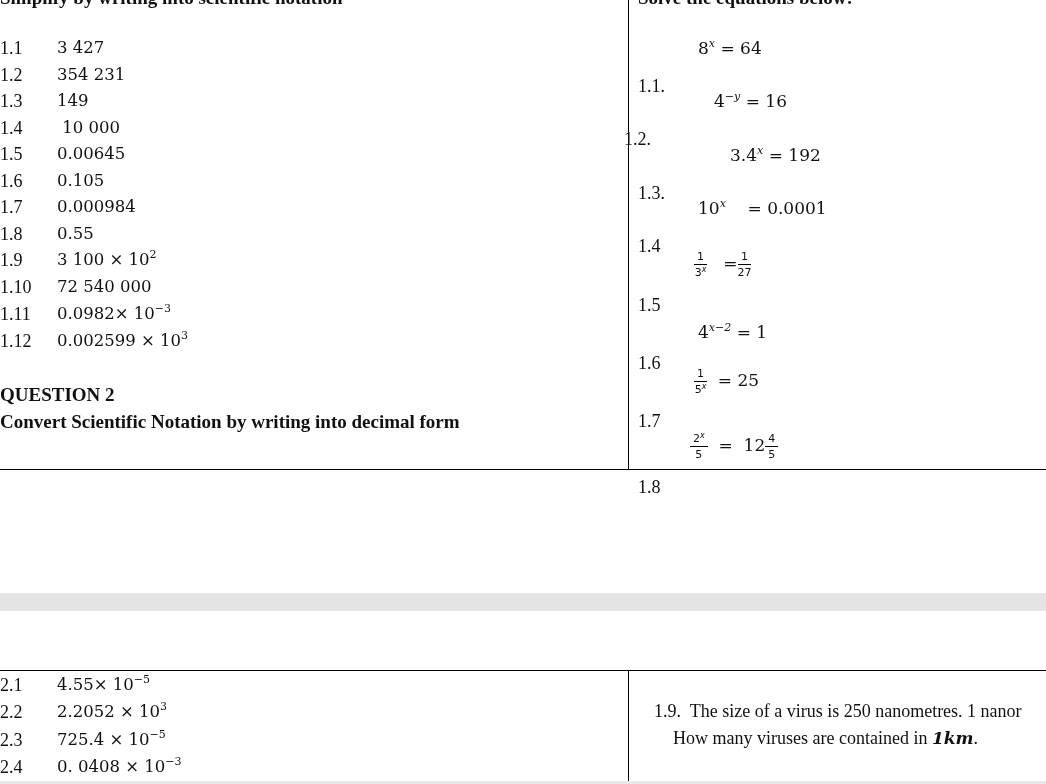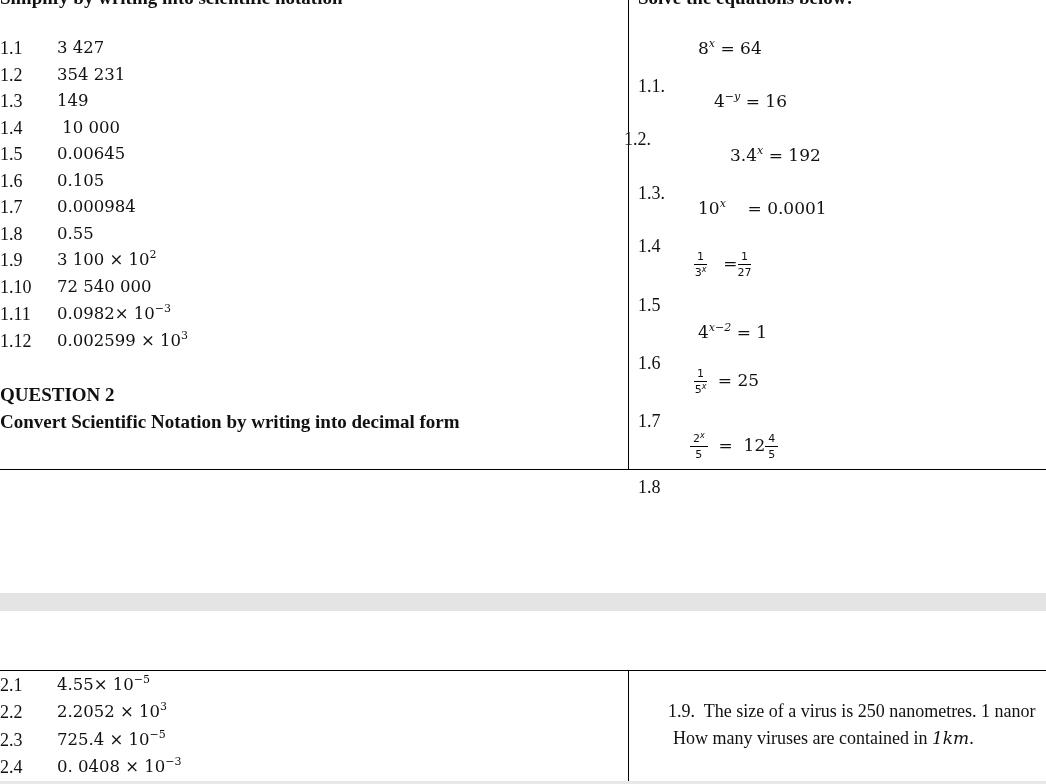--- a/index.html
+++ b/index.html
@@ -18,21 +18,21 @@
   .rnum { position:absolute; font-size:18px; white-space:nowrap;margin-top:38px; }
   .eq { position:absolute; font-family:"DejaVu Serif", serif; font-size:17px; white-space:nowrap; }
   sup { font-size:11px; vertical-align:7px; line-height:0; }
   .frac { display:inline-flex; flex-direction:column; align-items:center; vertical-align:middle; font-family:"DejaVu Sans", sans-serif; font-size:11px; line-height:13px; }
   .frac .n { border-bottom:1px solid #000; padding:0 3px 1px; }
   .frac .d { padding-top:1px; }
   .frac sup { font-size:8px; vertical-align:4px; }
   .greybar { position:absolute; left:0; top:593px; width:1046px; height:18px; background:#e4e4e4; }
   .bottomgrey { position:absolute; left:0; top:781px; width:1046px; height:3px; background:#e8e8e8; }
   .para { position:absolute; font-size:18px; white-space:nowrap; line-height:26px; }
-  .it { font-family:"DejaVu Serif", serif; font-style:italic; font-size:17px; }
+  .it { font-family:"DejaVu Serif", serif; font-style:italic; font-size:17px;font-weight:bold; }
 </style>
 </head>
 <body>
 
 <div>
 
   <div class="abs heading" style="left:0; top:-13px;">Simplify by writing into scientific notation</div>
   <div class="abs heading" style="left:638px; top:-13px;">Solve the equations below:</div>
 
   <div class="vline" style="left:628px; top:0; height:470px;"></div>
@@ -181,21 +181,21 @@
       <span class="num">2.3</span>
       <span class="val"><span>725.4 × 10</span><sup>−5</sup></span>
     </div>
     <div class="row" style="left:0; top:757px;">
       <span class="num">2.4</span>
       <span class="val"><span>0. 0408 × 10</span><sup>−3</sup></span>
     </div>
   </div>
 
   <div>
-    <div class="para" style="left:668px; top:698px;">
+    <div class="para" style="left:654px; top:698px;">
       <span>1.9.</span>&nbsp;
       <span>The size of a virus is 250 nanometres. 1 nanor</span>
     </div>
     <div class="para" style="left:673px; top:725px;">
       <span>How many viruses are contained in </span><span class="it">1km</span><span>.</span>
     </div>
   </div>
 
   <div class="bottomgrey"></div>
 </div>

